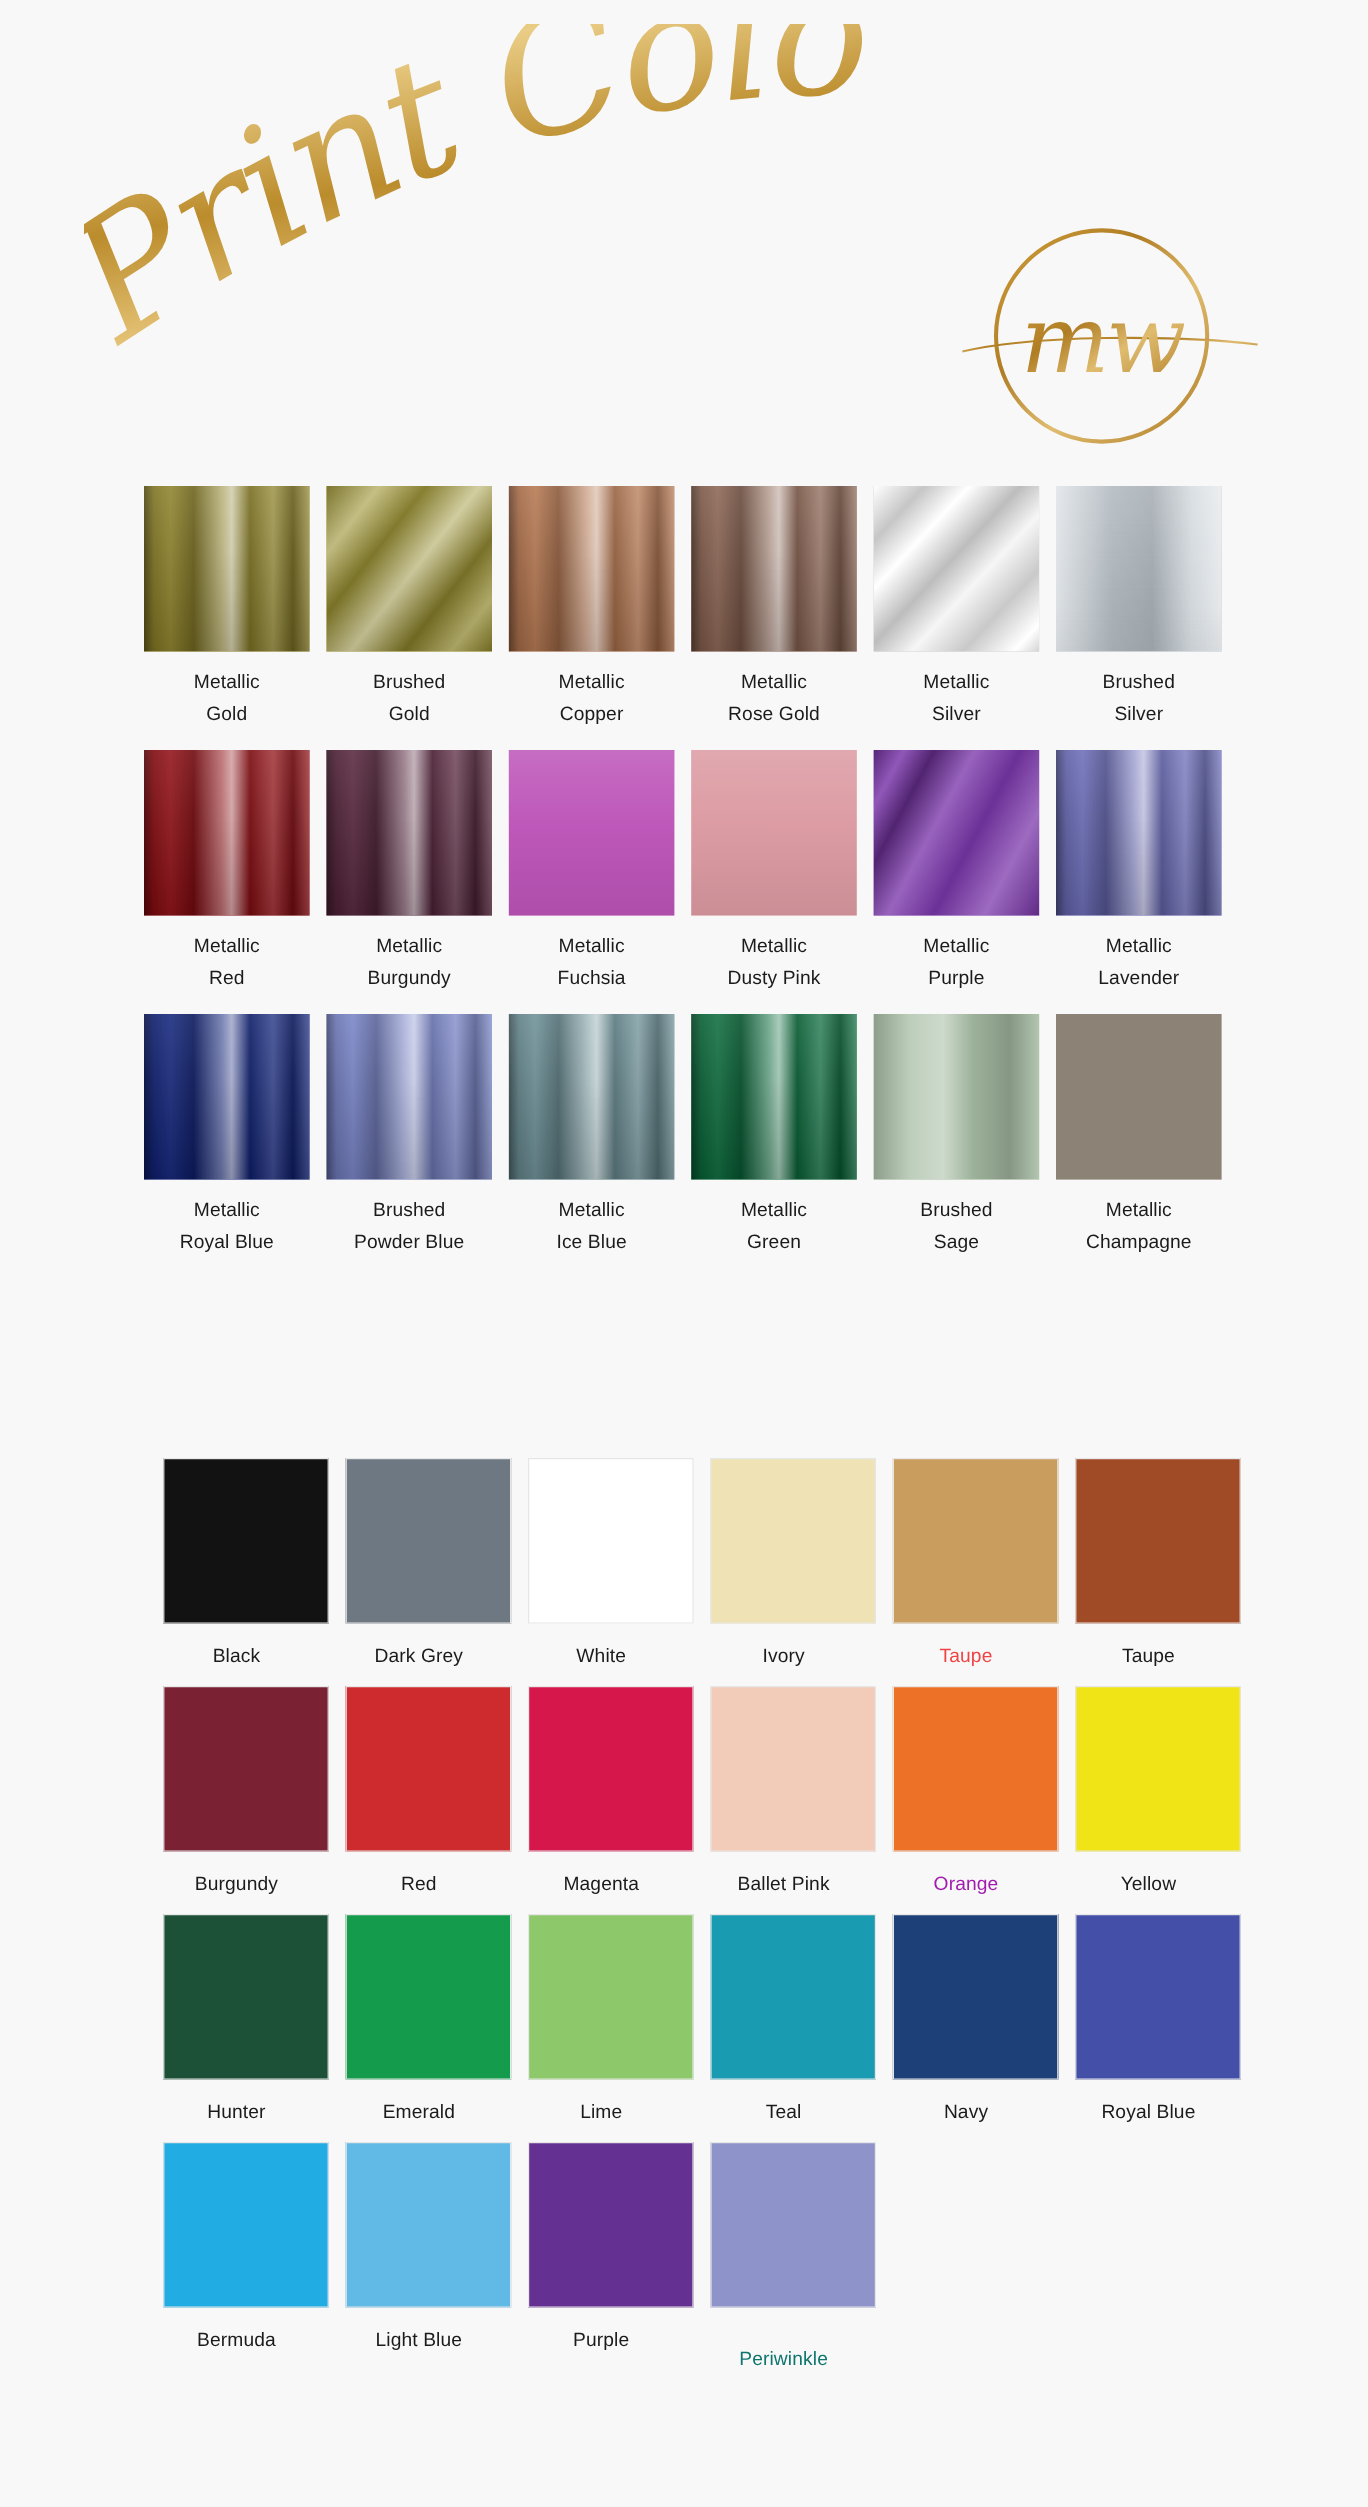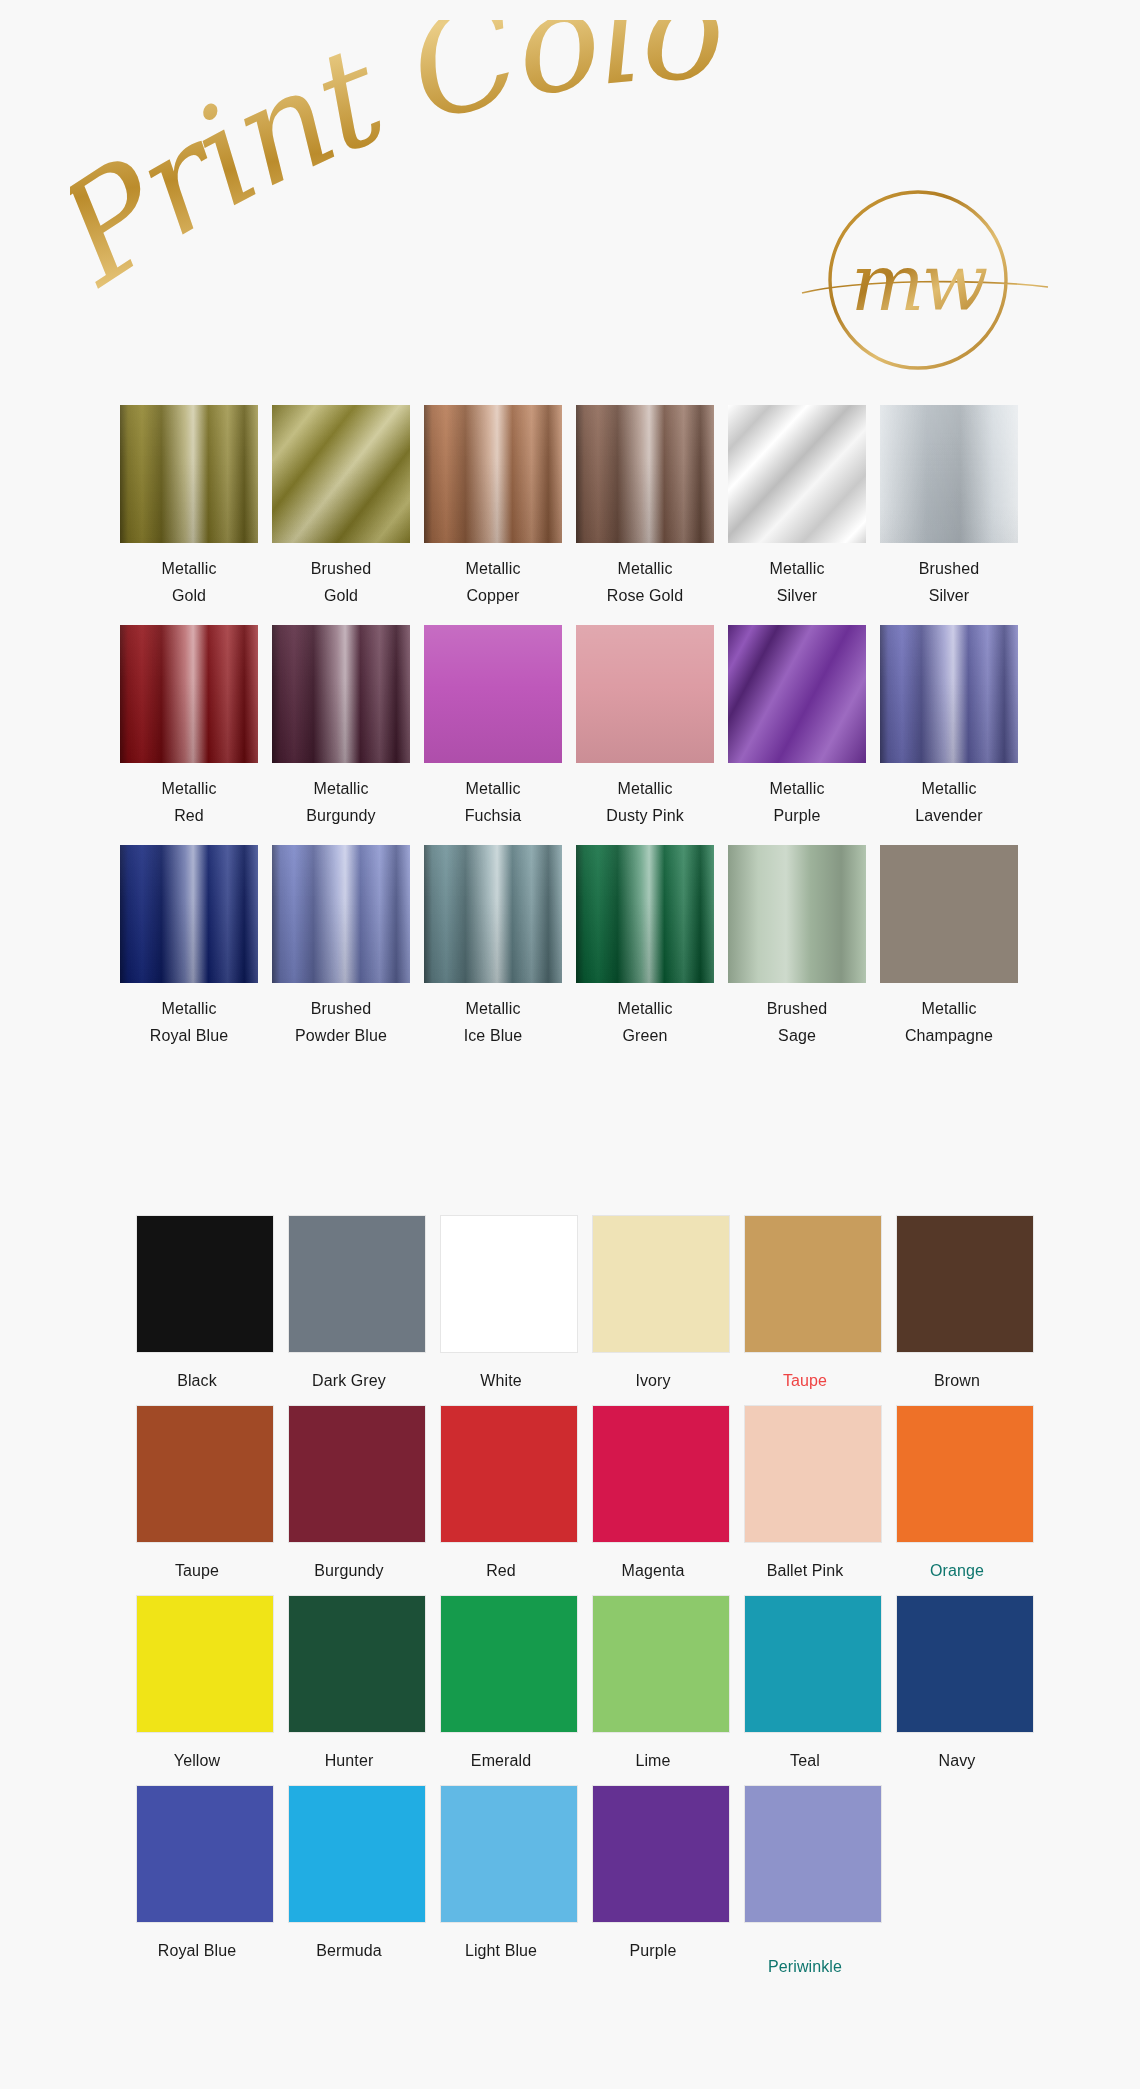--- a/index.html
+++ b/index.html
@@ -263,24 +263,20 @@
         </div>
         <div class="cell">
           <div class="swatch outlined" style="background: rgb(239, 227, 182);"></div>
           <div class="label" style="color: rgb(27, 27, 27);"><span>Ivory</span></div>
         </div>
         <div class="cell">
           <div class="swatch outlined" style="background: rgb(200, 157, 93);"></div>
           <div class="label" style="color: #ef4444;"><span>Taupe</span></div>
         </div>
         <div class="cell">
-          <div class="swatch outlined" style="background: rgb(85, 56, 40);"></div>
-          <div class="label" style="color: rgb(27, 27, 27);"><span>Brown</span></div>
-        </div>
-        <div class="cell">
           <div class="swatch outlined" style="background: rgb(161, 74, 38);"></div>
           <div class="label" style="color: rgb(27, 27, 27);"><span>Taupe</span></div>
         </div>
         <div class="cell">
           <div class="swatch outlined" style="background: rgb(122, 34, 52);"></div>
           <div class="label" style="color: rgb(27, 27, 27);"><span>Burgundy</span></div>
         </div>
         <div class="cell">
           <div class="swatch outlined" style="background: rgb(206, 43, 47);"></div>
           <div class="label" style="color: rgb(27, 27, 27);"><span>Red</span></div>
@@ -288,21 +284,21 @@
         <div class="cell">
           <div class="swatch outlined" style="background: rgb(213, 23, 76);"></div>
           <div class="label" style="color: rgb(27, 27, 27);"><span>Magenta</span></div>
         </div>
         <div class="cell">
           <div class="swatch outlined" style="background: rgb(242, 204, 184);"></div>
           <div class="label" style="color: rgb(27, 27, 27);"><span>Ballet Pink</span></div>
         </div>
         <div class="cell">
           <div class="swatch outlined" style="background: rgb(238, 113, 40);"></div>
-          <div class="label" style="color: #0f766e;"><span>Orange</span></div>
+          <div class="label" style="color: #a21caf;"><span>Orange</span></div>
         </div>
         <div class="cell">
           <div class="swatch outlined" style="background: rgb(240, 228, 23);"></div>
           <div class="label" style="color: rgb(27, 27, 27);"><span>Yellow</span></div>
         </div>
         <div class="cell">
           <div class="swatch outlined" style="background: rgb(28, 80, 55);"></div>
           <div class="label" style="color: rgb(27, 27, 27);"><span>Hunter</span></div>
         </div>
         <div class="cell">

